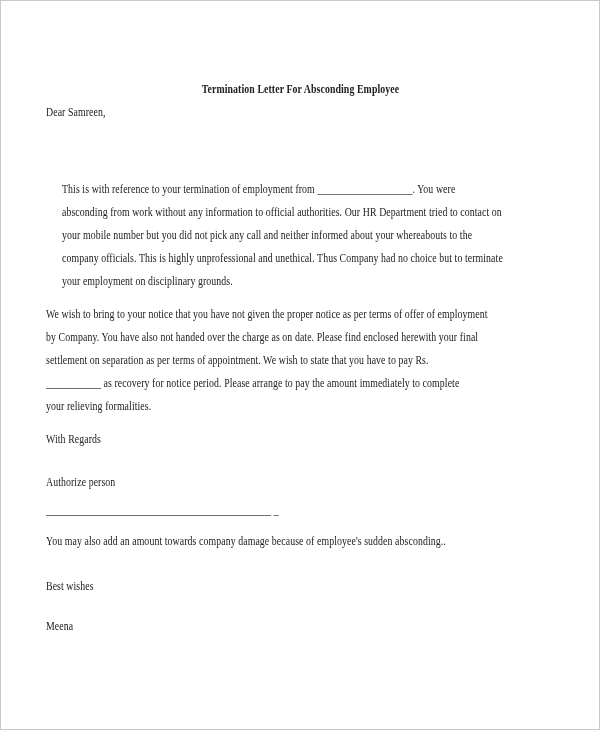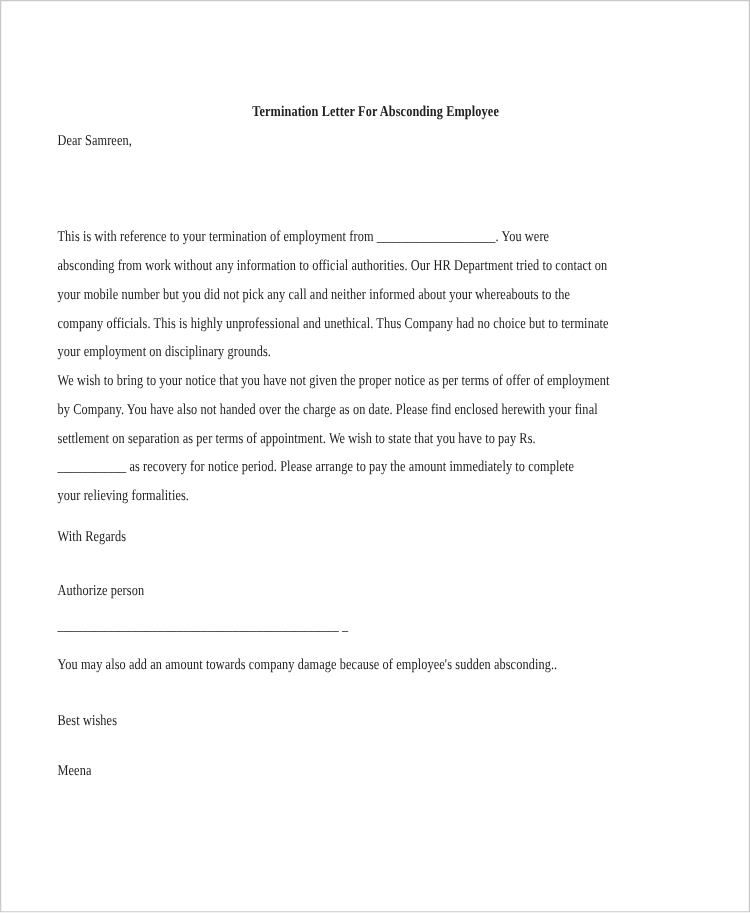--- a/index.html
+++ b/index.html
@@ -28,22 +28,22 @@
     transform: scaleX(0.82);
     transform-origin: 0 50%;
     letter-spacing: 0.1px;
   }
   .title {
     font-weight: bold;
     text-align: center;
     transform-origin: 50% 50%;
   }
   .salutation   { margin-top: 0; }
-  .p1           { margin-top: 54px; }
-  .p2           { }
+  .p1           { margin-top: 54px; margin-left: 16px; }
+  .p2           { margin-top: 10px; }
   .closing      { margin-top: 10px; }
   .signatory    { margin-top: 20px; }
   .sigline      { margin-top: 5px; }
   .note         { margin-top: 8px; }
   .farewell     { margin-top: 22px; }
   .sig-name     { margin-top: 17px; }
 </style>
 </head>
 <body>
 

